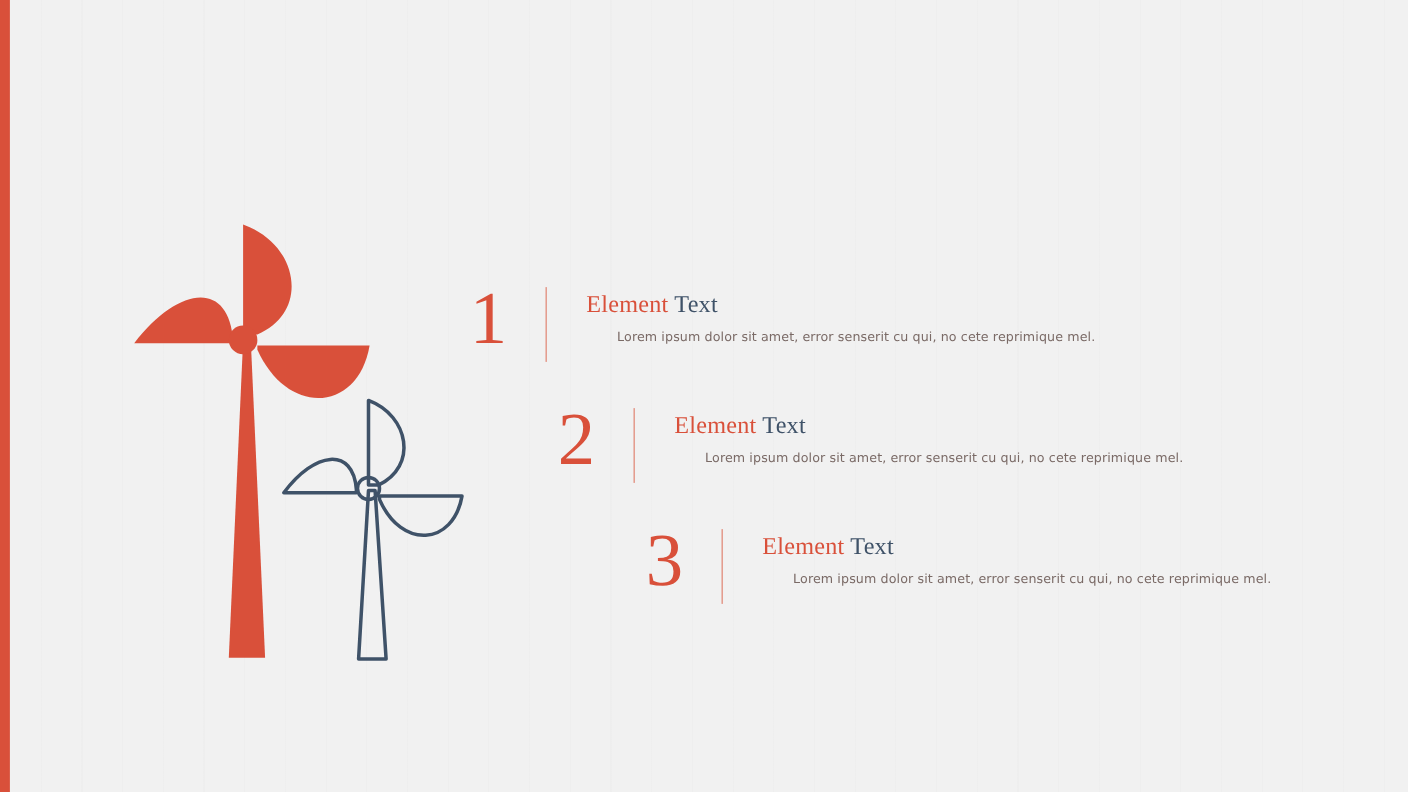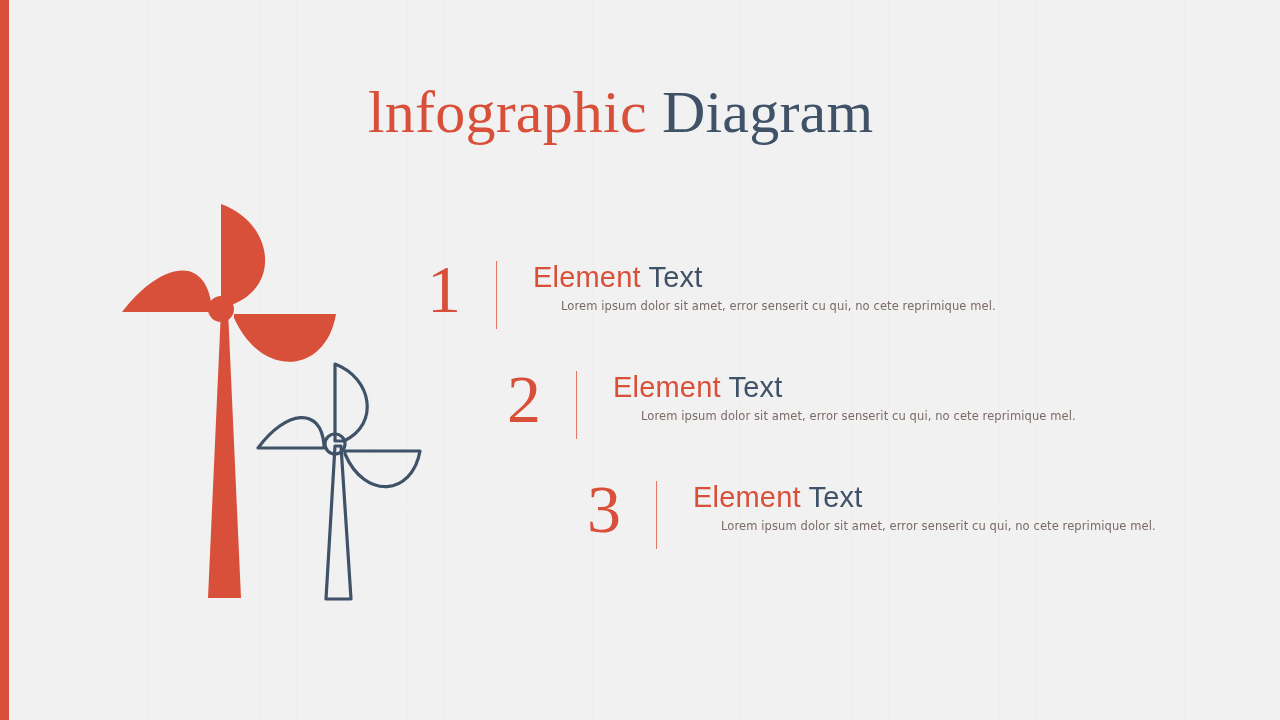--- a/index.html
+++ b/index.html
@@ -84,22 +84,22 @@
     margin-top: 5px;
     flex: 0 0 1px;
   }
 
   .item-body {
     padding-left: 36px;
     padding-top: 4px;
   }
 
   .item-head {
-    font-family: Liberation Sans, sans-serif;
-    font-size: 29px;
+    font-family: Liberation Serif, serif;
+    font-size: 22px;
     line-height: 34px;
     white-space: nowrap;
     letter-spacing: 0.2px;
   }
   .item-head .h-accent { color: #d9503a; }
   .item-head .h-dark   { color: #3f5268; }
 
   .item-desc {
     font-family: "DejaVu Sans", "Liberation Sans", sans-serif;
     font-size: 11.5px;
@@ -116,24 +116,20 @@
   .pinwheel-orange { left: 104px; top: 192px; }
   .pinwheel-blue   { left: 250px; top: 356px; }
 </style>
 </head>
 <body>
 
 <div class="slide">
 
   <div class="edge-bar"></div>
 
-  <div class="title">
-    <span class="t-accent">lnfographic</span>
-    <span class="t-dark">Diagram</span>
-  </div>
 
   <div class="pinwheel pinwheel-orange">
     <svg width="240" height="412" viewBox="0 0 240 412">
       <g fill="#d9503a">
 
         <path d="M117 118 L124 118 L137 406 L104 406 Z"></path>
 
         <path d="M117 12 L117 112 L117 112 A0 0 0 0 0 117 112 Z
                  M117 12 C168 30 178 92 130 112 L117 112 Z"></path>
 

